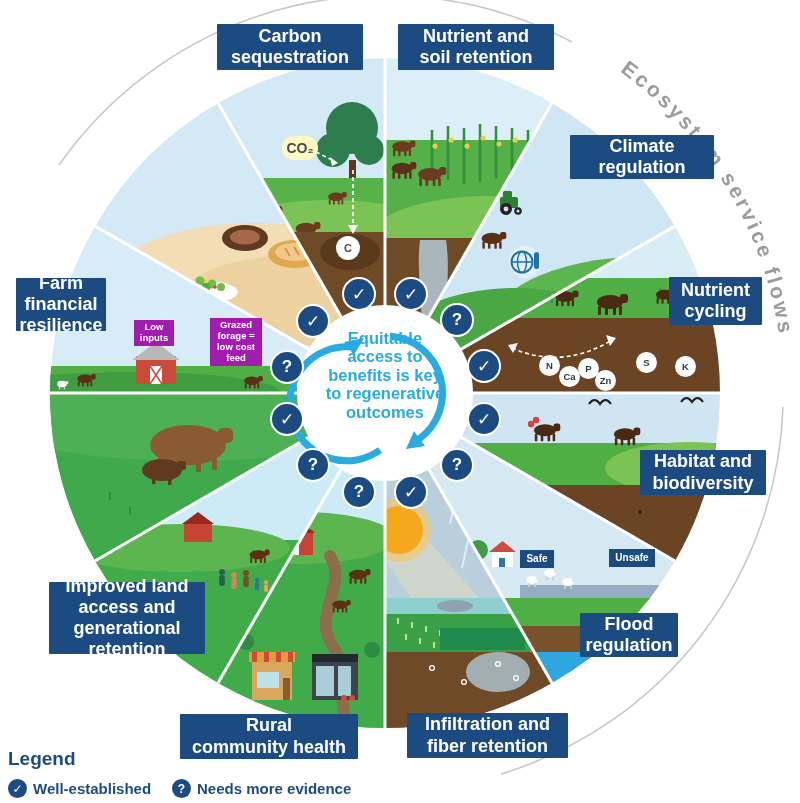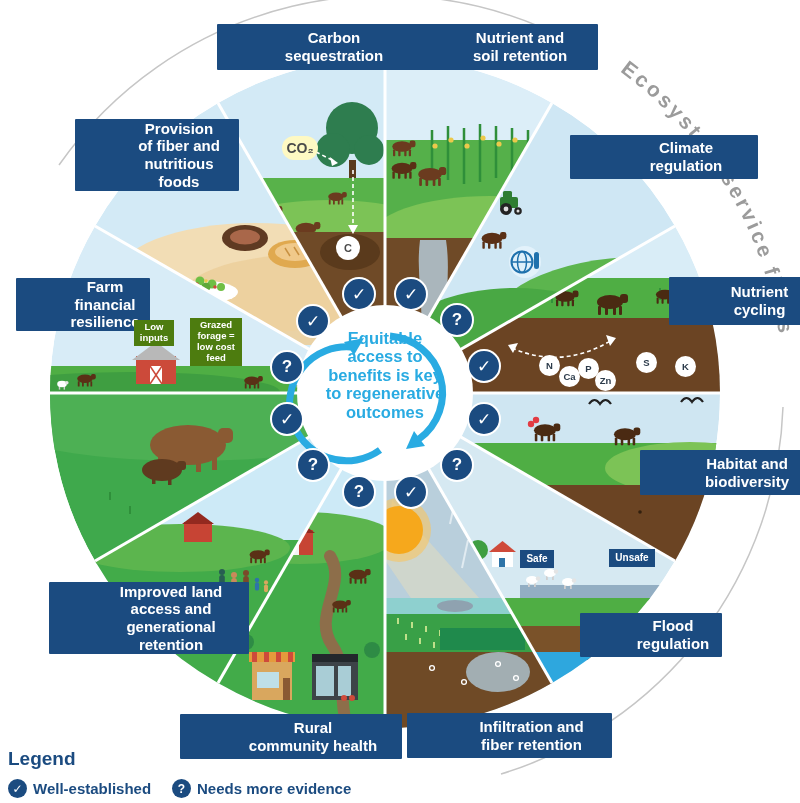--- a/index.html
+++ b/index.html
@@ -1,22 +1,22 @@
 <!DOCTYPE html>
 <html><head>
 <meta charset="utf-8">
 <style>
   html,body{margin:0;padding:0;background:#fff;}
   body{font-family:"Liberation Sans","DejaVu Sans",sans-serif;}
   #stage{position:relative;width:800px;height:803px;background:#fff;overflow:hidden;}
   #stage svg{position:absolute;left:0;top:0;}
-  .box{position:absolute;background:#1b4b80;color:#fff;font-weight:bold;font-size:15px;
+  .box{position:absolute;background:#1b4b80;color:#fff;font-weight:bold;font-size:18px;
        line-height:1.18;display:flex;align-items:center;justify-content:center;
-       text-align:center;white-space:pre-line;border-radius:1px;padding-left:44px;}
-  .mini{position:absolute;background:#4d7c0f;color:#fff;font-weight:bold;font-size:9.5px;
+       text-align:center;white-space:pre-line;border-radius:1px;}
+  .mini{position:absolute;background:#a21caf;color:#fff;font-weight:bold;font-size:9.5px;
        line-height:1.15;display:flex;align-items:center;justify-content:center;
        text-align:center;white-space:pre-line;}
   .tag{position:absolute;background:#1b4b80;color:#fff;font-weight:bold;font-size:10px;
        line-height:1;display:flex;align-items:center;justify-content:center;}
   .ring-icon{position:absolute;width:34px;height:34px;border-radius:50%;background:#1b4b80;
        border:2.5px solid #fff;box-sizing:border-box;color:#fff;font-weight:bold;font-size:17px;
        display:flex;align-items:center;justify-content:center;}
   .nutri{position:absolute;width:21px;height:21px;border-radius:50%;background:#fff;
        color:#2b3a4a;font-weight:bold;font-size:9.5px;display:flex;align-items:center;
        justify-content:center;}
@@ -486,40 +486,36 @@
 fiber retention</div>
 <div class="box" style="left:180px;top:714px;width:178px;height:45px">Rural
 community health</div>
 <div class="box" style="left:49px;top:582px;width:156px;height:72px">Improved land
 access and
 generational
 retention</div>
 <div class="box" style="left:16px;top:278px;width:90px;height:53px">Farm
 financial
 resilience</div>
-<div class="box" style="left:75px;top:119px;width:120px;height:72px">Provision
-of fiber and
-nutritious
-foods</div>
 <div class="box" style="left:217px;top:24px;width:146px;height:46px">Carbon
 sequestration</div>
 
 <div class="cloud" style="left:282px;top:136px;width:36px;height:24px">CO₂</div>
 <div class="c-circ" style="left:336px;top:236px">C</div>
 <div class="nutri" style="left:539px;top:355px">N</div>
 <div class="nutri" style="left:559px;top:366px">Ca</div>
 <div class="nutri" style="left:578px;top:358px">P</div>
 <div class="nutri" style="left:595px;top:370px">Zn</div>
 <div class="nutri" style="left:636px;top:352px">S</div>
 <div class="nutri" style="left:675px;top:356px">K</div>
 <div class="tag" style="left:520px;top:550px;width:34px;height:18px">Safe</div>
 <div class="tag" style="left:609px;top:549px;width:46px;height:18px">Unsafe</div>
 <div class="mini" style="left:134px;top:320px;width:40px;height:26px">Low
 inputs</div>
-<div class="mini" style="left:190px;top:318px;width:52px;height:48px">Grazed
+<div class="mini" style="left:210px;top:318px;width:52px;height:48px">Grazed
 forage =
 low cost
 feed</div>
 
 <div class="legend-head">Legend</div>
 <div class="legend-item" style="left:8px;top:779px">
   <span class="legend-icon">✓</span>
   <span class="legend-label">Well-established</span>
 </div>
 <div class="legend-item" style="left:172px;top:779px">

